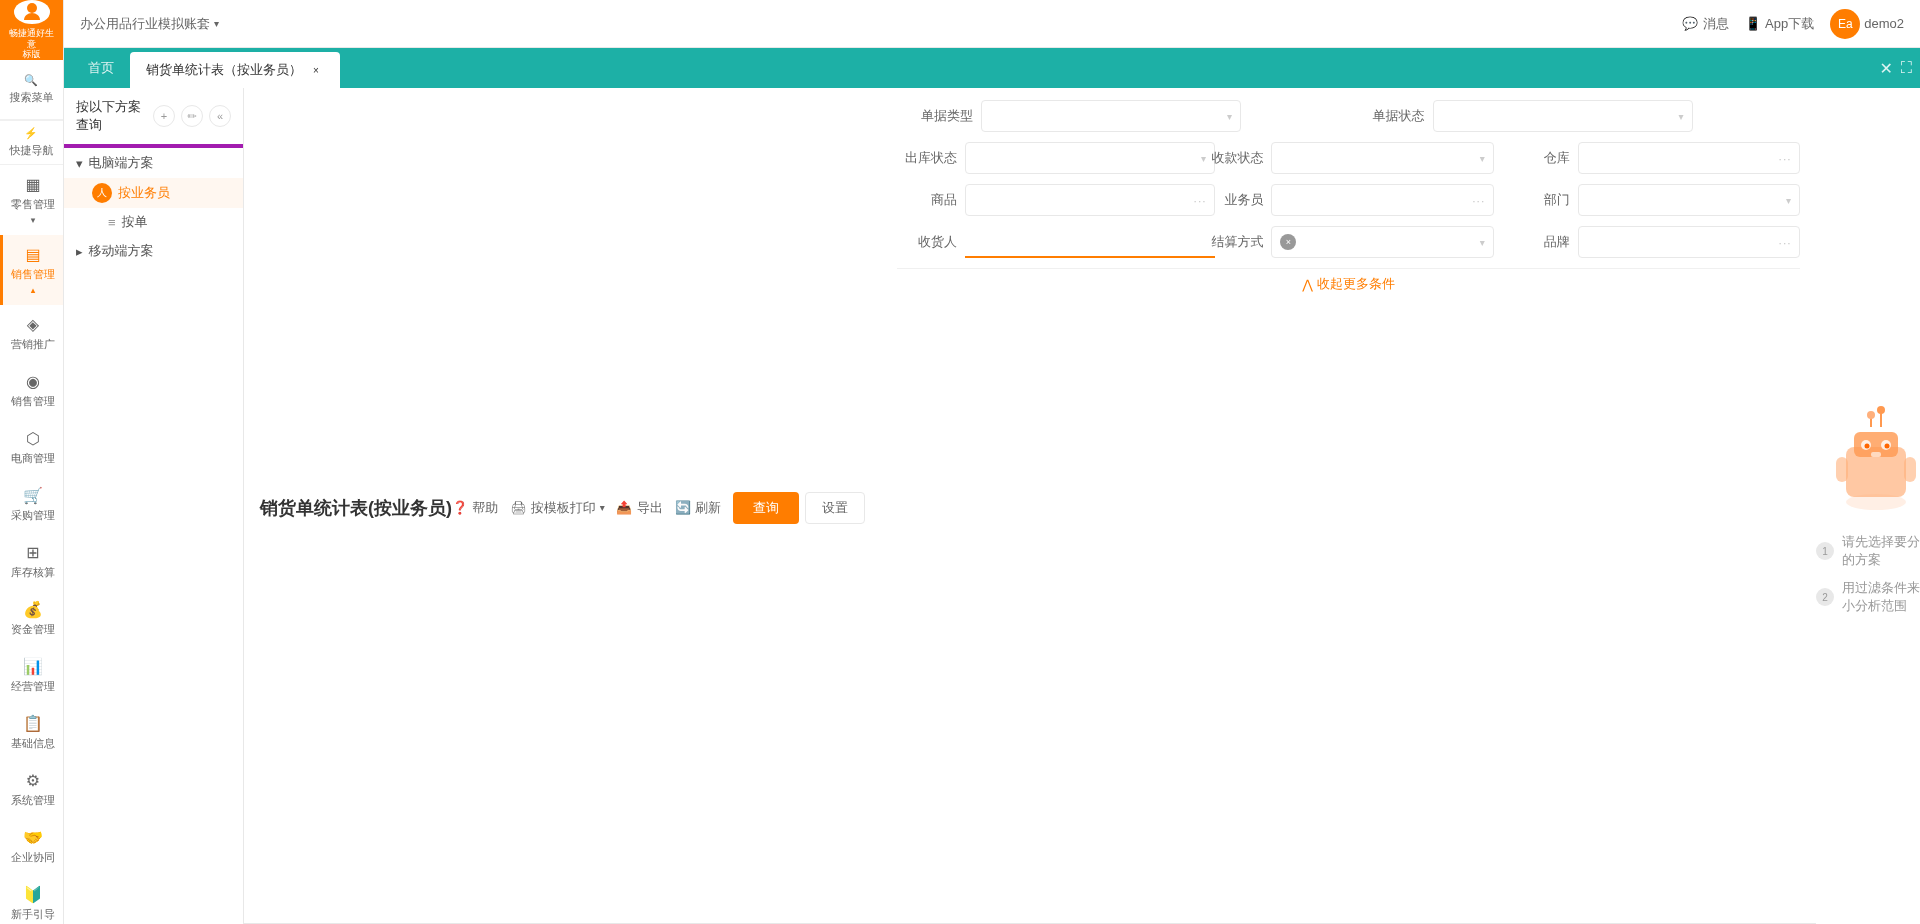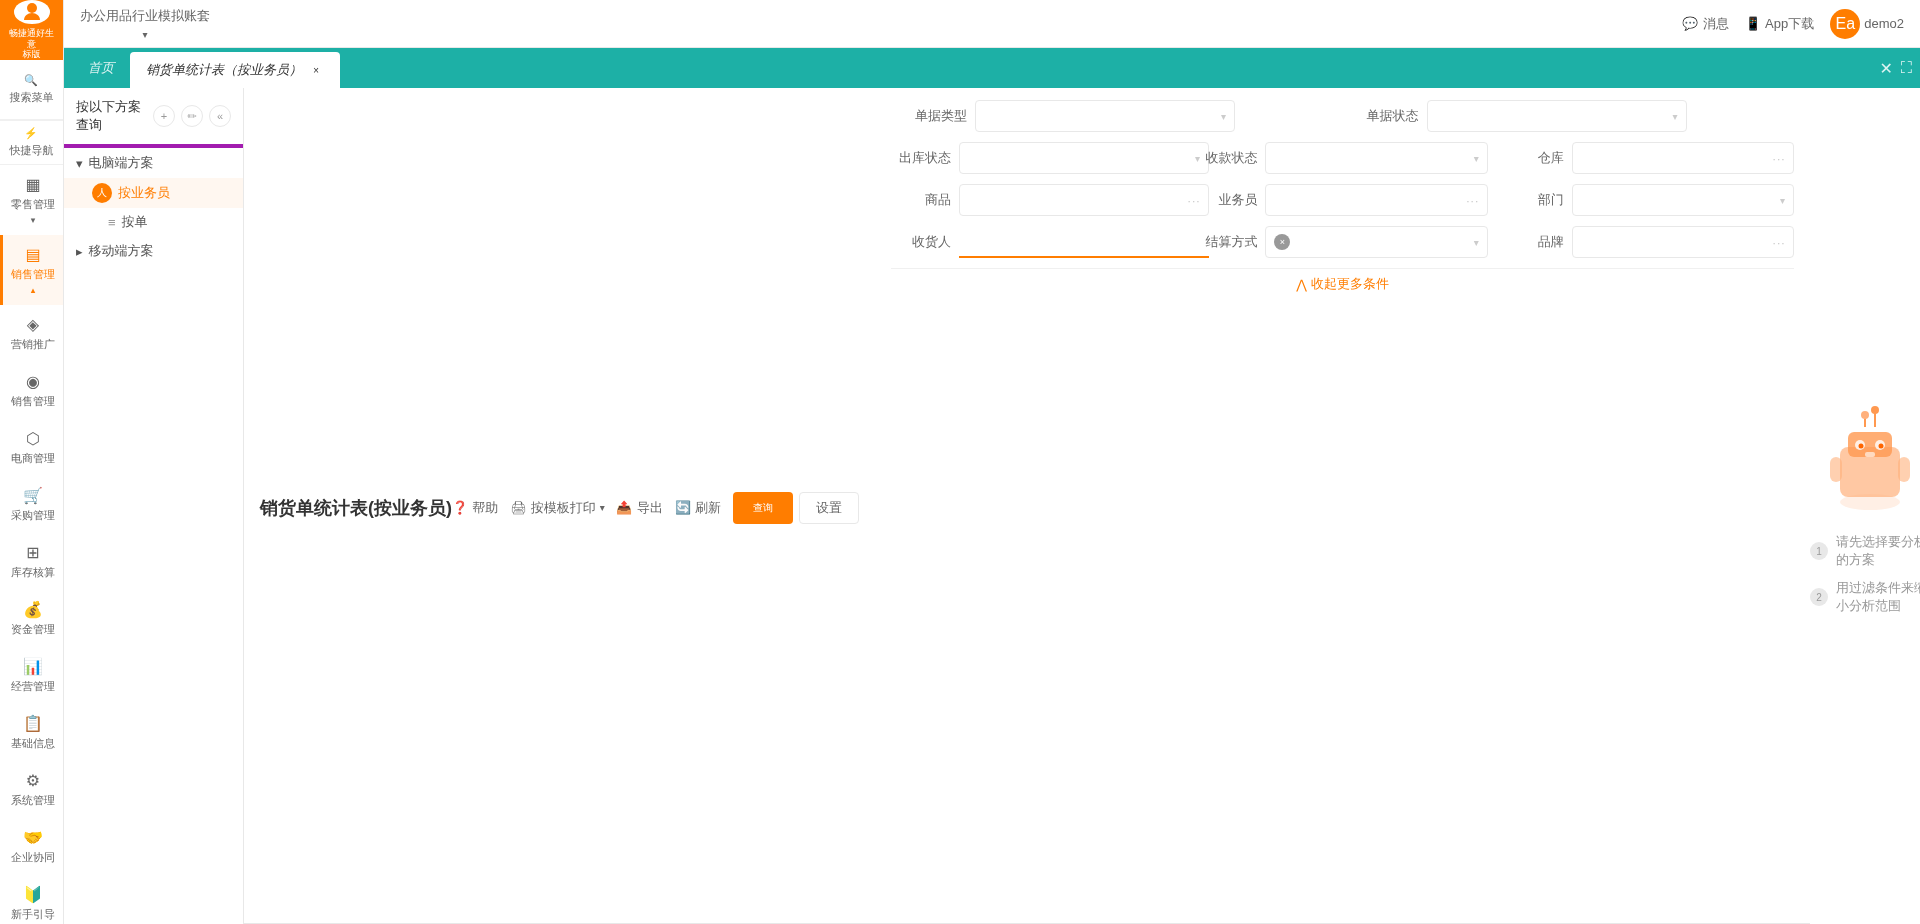--- a/index.html
+++ b/index.html
@@ -17,28 +17,28 @@
     .sidebar-nav-item.active { color: #ff7d00; border-left-color: #ff7d00; background: #fff7f0; }
     .sidebar-nav-icon { font-size: 16px; }
     .sidebar-shortcut { width: 100%; padding: 6px 4px; border-top: 1px solid #f0f0f0; border-bottom: 1px solid #f0f0f0; display: flex; flex-direction: column; align-items: center; cursor: pointer; color: #666; font-size: 11px; gap: 3px; }
 
     
     .main { flex: 1; display: flex; flex-direction: column; overflow: hidden; }
 
     
     .top-bar { background: #fff; border-bottom: 1px solid #e8e8e8; height: 48px; display: flex; align-items: center; justify-content: space-between; padding: 0 16px; flex-shrink: 0; }
     .top-bar-left { display: flex; align-items: center; gap: 8px; color: #666; font-size: 13px; }
-    .top-bar-dropdown { display: flex; align-items: center; gap: 4px; cursor: pointer; flex-direction: column; }
+    .top-bar-dropdown { display: flex; align-items: center; gap: 4px; cursor: pointer; }
     .top-bar-right { display: flex; align-items: center; gap: 16px; }
     .top-bar-action { display: flex; align-items: center; gap: 4px; color: #666; cursor: pointer; font-size: 13px; }
-    .avatar { width: 30px; height: 30px; border-radius: 50%; background: #ff7d00; display: flex; align-items: center; justify-content: center; color: #fff; font-size: 16px; overflow: hidden; }
+    .avatar { width: 30px; height: 30px; border-radius: 50%; background: #ff7d00; display: flex; align-items: center; justify-content: center; color: #fff; font-size: 12px; overflow: hidden; }
 
     
     .tab-bar { background: #1db0a6; display: flex; align-items: center; height: 40px; flex-shrink: 0; padding: 0 8px; }
-    .tab-item { display: flex; align-items: center; gap: 6px; padding: 0 16px; height: 32px; cursor: pointer; font-size: 13px; border-radius: 4px 4px 0 0; color: rgba(255,255,255,0.85); font-style: italic; }
+    .tab-item { display: flex; align-items: center; gap: 6px; padding: 0 16px; height: 32px; cursor: pointer; font-size: 13px; border-radius: 4px 4px 0 0; color: rgba(255,255,255,0.85); }
     .tab-item.active { background: #fff; color: #333; margin-top: 4px; height: 36px; border-radius: 4px 4px 0 0; }
     .tab-close { display: flex; align-items: center; justify-content: center; width: 16px; height: 16px; border-radius: 50%; font-size: 10px; cursor: pointer; }
     .tab-bar-right { margin-left: auto; display: flex; align-items: center; gap: 8px; }
     .tab-bar-icon-btn { color: rgba(255,255,255,0.85); cursor: pointer; font-size: 16px; display: flex; align-items: center; }
 
     
     .content { flex: 1; display: flex; overflow: hidden; background: #f5f5f5; }
 
     
     .left-panel { width: 180px; background: #fff; border-right: 1px solid #e8e8e8; flex-shrink: 0; display: flex; flex-direction: column; }
@@ -70,21 +70,21 @@
     .filter-select { flex: 1; height: 32px; border: 1px solid #e8e8e8; border-radius: 4px; padding: 0 8px; font-size: 13px; color: #333; display: flex; align-items: center; justify-content: space-between; cursor: pointer; background: #fff; }
     .filter-divider { width: 16px; flex-shrink: 0; }
 
     
     .date-tabs { display: flex; align-items: center; gap: 6px; }
     .date-tab { padding: 3px 8px; border-radius: 3px; cursor: pointer; font-size: 12px; color: #666; }
     .date-tab.active { background: #ff7d00; color: #fff; border-radius: 12px; }
     .date-range-text { font-size: 11px; color: #999; margin-left: 8px; }
 
     
-    .btn-primary { background: #ff7d00; color: #fff; border: none; border-radius: 4px; padding: 6px 20px; cursor: pointer; font-size: 10px; }
+    .btn-primary { background: #ff7d00; color: #fff; border: none; border-radius: 4px; padding: 6px 20px; cursor: pointer; font-size: 13px; }
     .btn-secondary { background: #fff; color: #666; border: 1px solid #e8e8e8; border-radius: 4px; padding: 6px 16px; cursor: pointer; font-size: 13px; }
 
     .action-buttons { display: flex; flex-direction: column; gap: 6px; padding: 12px 0; }
 
     
     .empty-state { flex: 1; display: flex; flex-direction: column; align-items: center; justify-content: center; background: #fff; gap: 16px; }
     .empty-illustration { width: 120px; height: 120px; position: relative; }
     .empty-steps { display: flex; flex-direction: column; gap: 10px; }
     .empty-step { display: flex; align-items: center; gap: 8px; color: #999; font-size: 13px; }
     .step-num { width: 18px; height: 18px; border-radius: 50%; background: #e8e8e8; display: flex; align-items: center; justify-content: center; font-size: 10px; color: #999; flex-shrink: 0; }

